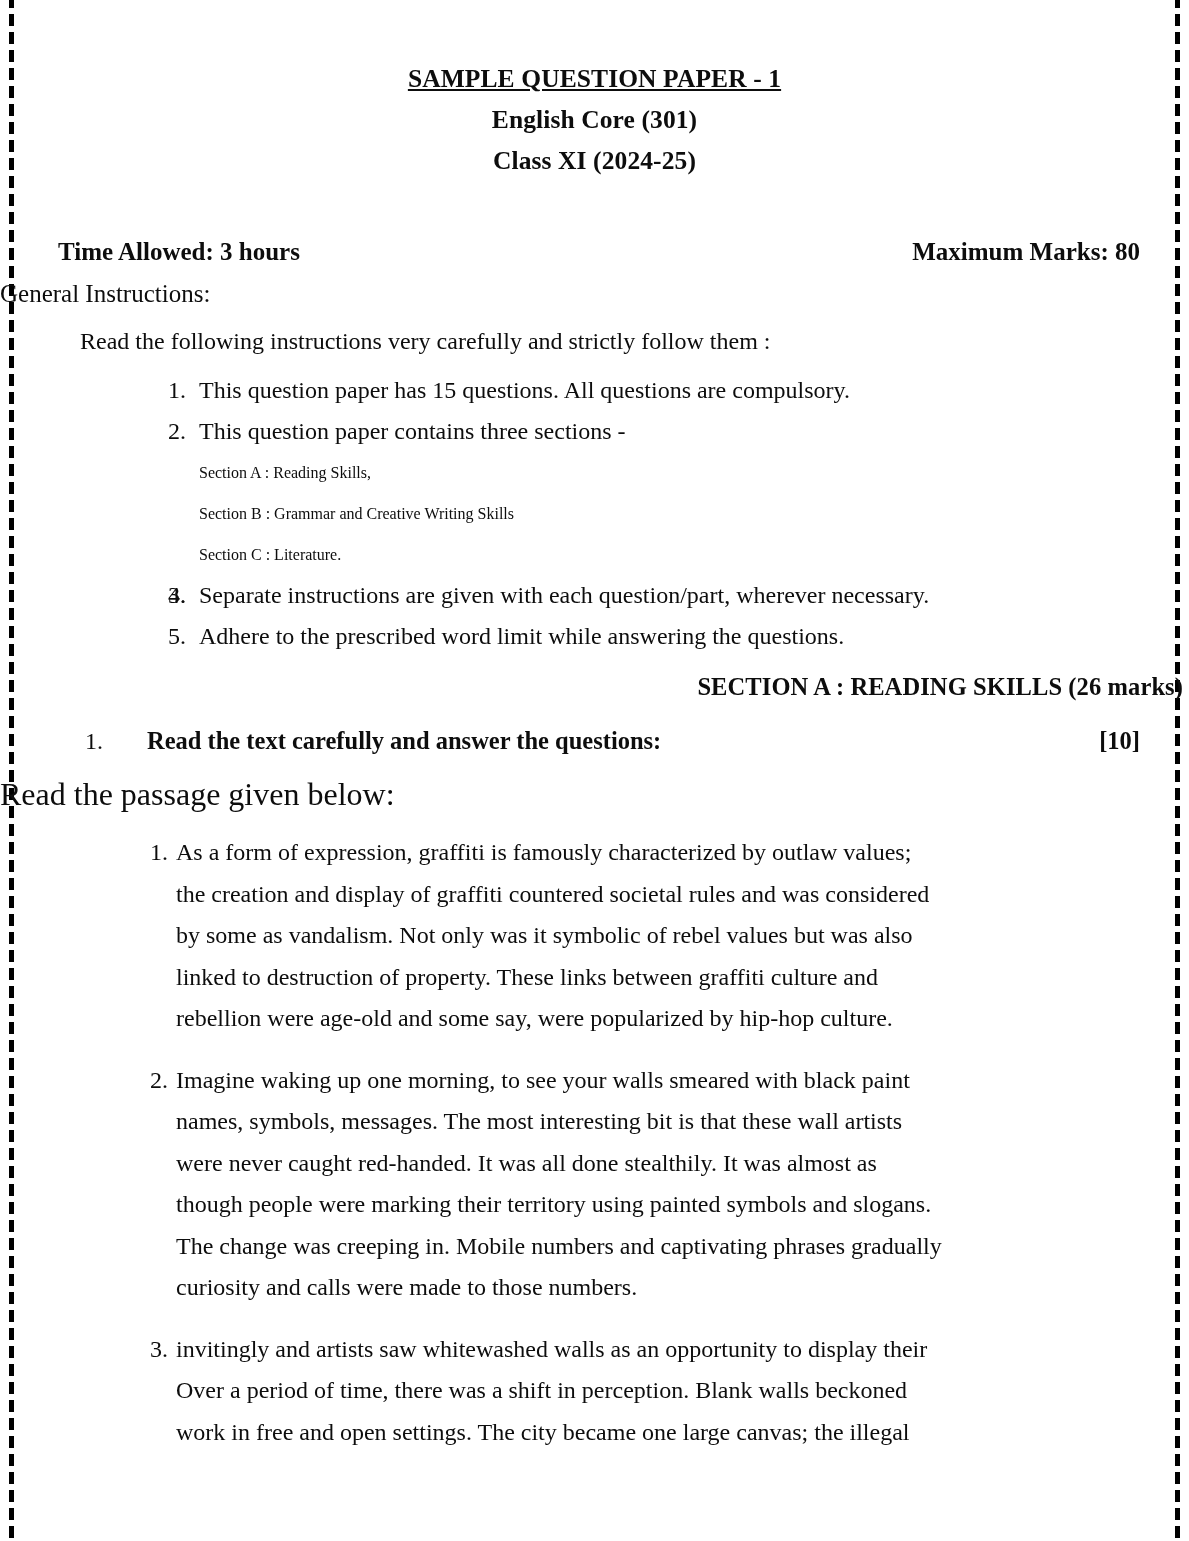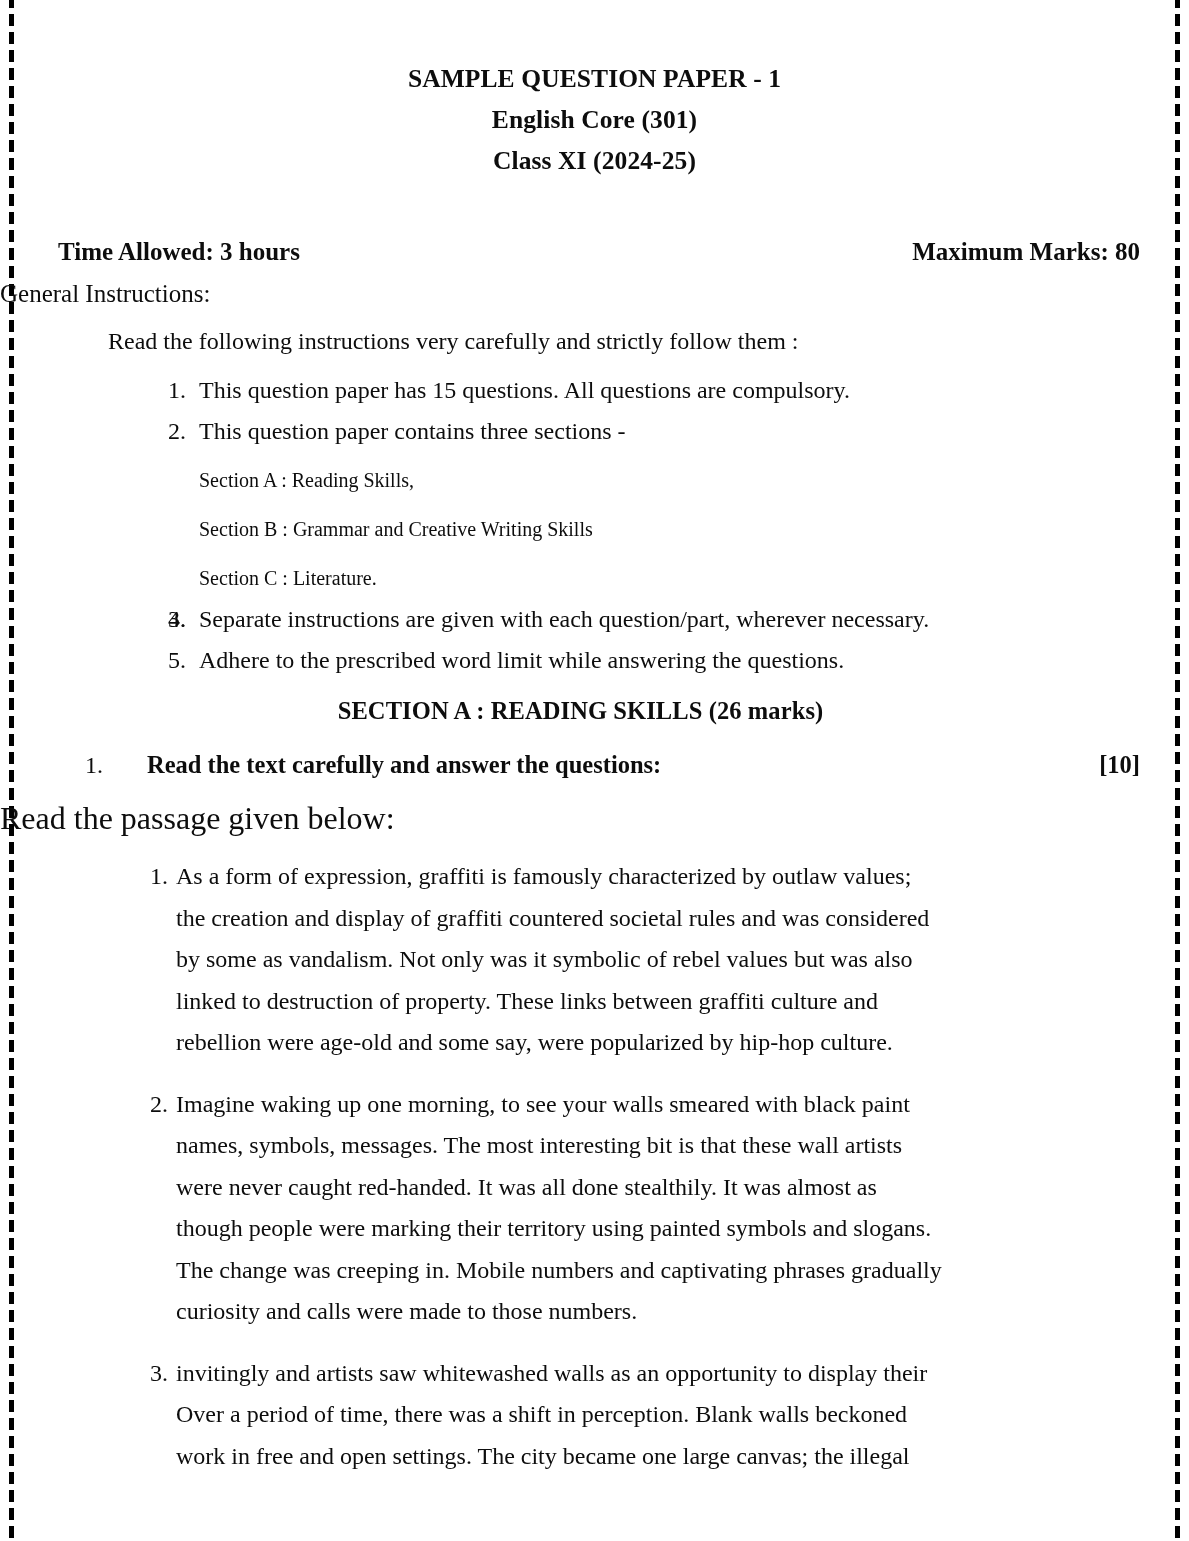--- a/index.html
+++ b/index.html
@@ -47,21 +47,21 @@
   }
 
   
   .doc-header {
     text-align: center;
     font-weight: bold;
     font-size: 25.5px;
     line-height: 41px;
     letter-spacing: 0.1px;
   }
-  .doc-header .ttl-main { font-size: 25.5px; }
+  .doc-header .ttl-main { font-size: 25.5px; text-decoration: underline; }
   .doc-header .ttl-sub  { font-size: 25.5px; }
 
   
   .meta-row {
     display: flex;
     justify-content: space-between;
     align-items: baseline;
     font-weight: bold;
     font-size: 25px;
     margin-top: 57px;
@@ -72,21 +72,21 @@
 
   .gen-instr-label {
     font-weight: normal;
     font-size: 25px;
     margin-top: 14px;
   }
 
   .instr-lead {
     font-size: 24px;
     margin-top: 16px;
-    padding-left: 108px;
+    padding-left: 80px;
     line-height: 34px;
   }
 
   
   ol.instr-list {
     list-style: none;
     margin: 12px 0 0 0;
     padding: 0 40px 0 168px;
     font-size: 24px;
     line-height: 41px;
@@ -96,33 +96,32 @@
     padding-left: 31px;
     margin: 0;
   }
   ol.instr-list > li > .num {
     position: absolute;
     left: 0;
     top: 0;
   }
   .sub-line {
     padding-left: 0px;
-    font-size: 20px;
+    font-size: 16px;
     line-height: 41px;
-    margin-top: 8px;
   }
   .sub-lines { margin-left: 0; }
 
   
   .section-heading {
-    text-align: center;
+    text-align: right;
     font-weight: bold;
     font-size: 24.5px;
     margin-top: 16px;
-    padding-right: 28px;
+    padding-right: 6px;
     letter-spacing: 0.1px;
   }
 
   
   .question-row {
     display: flex;
     align-items: baseline;
     margin-top: 26px;
     padding: 0 49px 0 0;
     font-size: 24px;

